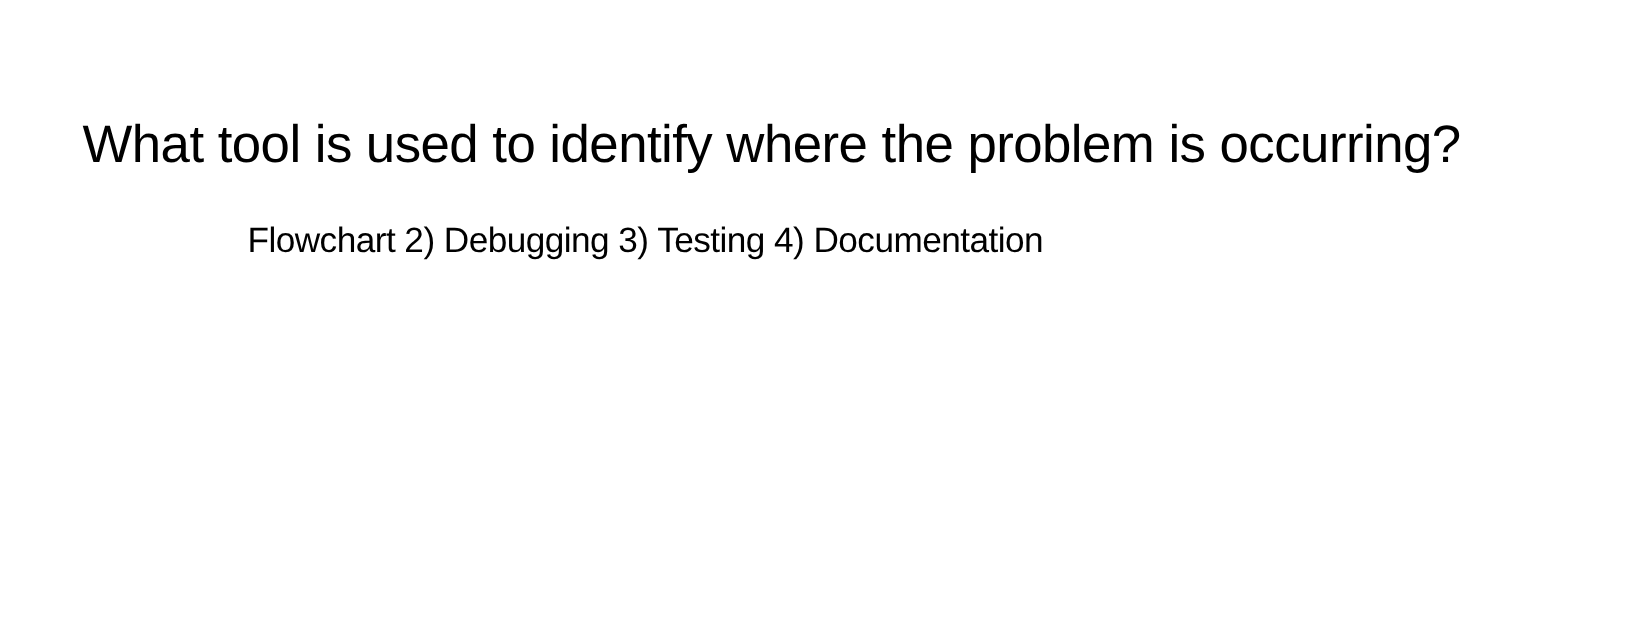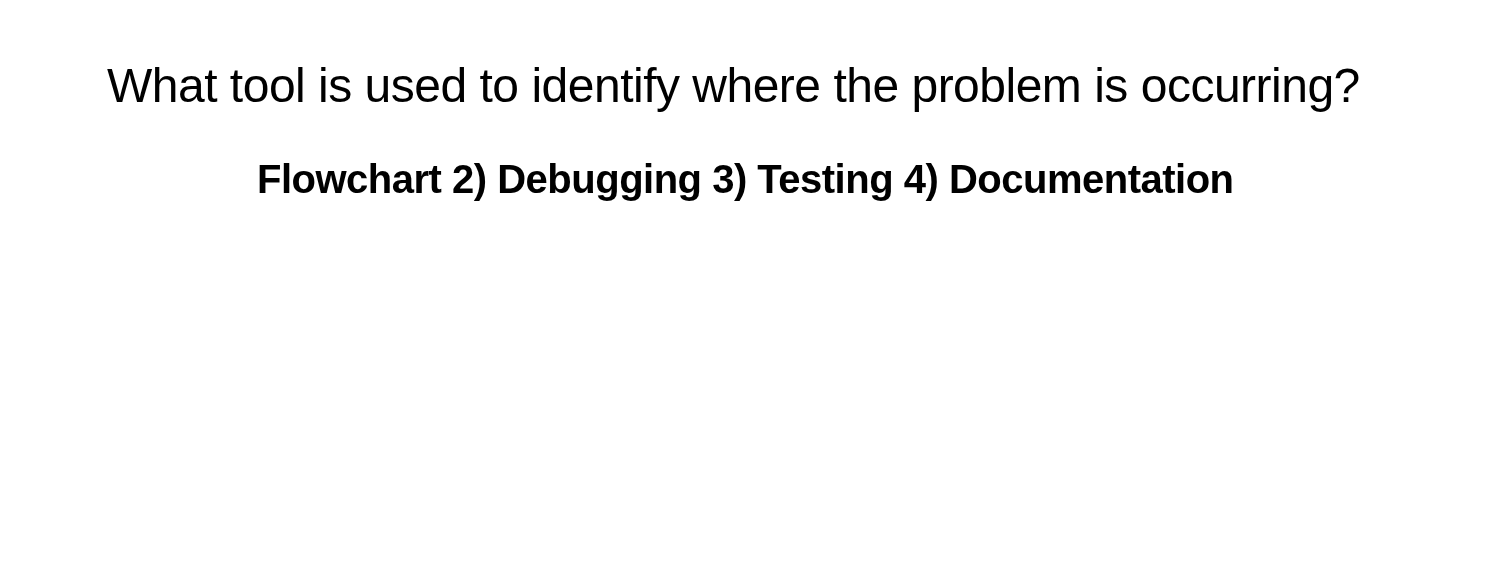--- a/index.html
+++ b/index.html
@@ -8,40 +8,39 @@
       box-sizing: border-box;
     }
     body {
       width: 1500px;
       height: 568px;
       background: #ffffff;
       font-family: -apple-system, BlinkMacSystemFont, "Segoe UI", Helvetica, Arial, sans-serif;
       color: #000000;
     }
     .content {
-      padding-top: 44px;
+      padding-top: 90px;
       padding-left: 75px;
       padding-right: 75px;
-      margin-left: 32px;
     }
     .question {
       font-size: 48px;
       line-height: 1.75;
       font-weight: 400;
       letter-spacing: -0.5px;
     }
     .options-block {
       padding-left: 150px;
       padding-right: 150px;
       margin-top: 18px;
     }
     .options {
-      font-size: 40px;
+      font-size: 32px;
       line-height: 1.65;
-      font-weight: 700;
+      font-weight: 400;
       letter-spacing: -0.5px;
     }
   </style>
 </head>
 <body>
 
 <div class="content">
   <div class="question">What tool is used to identify where the problem is occurring?</div>
   <div class="options-block">
     <div class="options">Flowchart 2) Debugging 3) Testing 4) Documentation</div>

